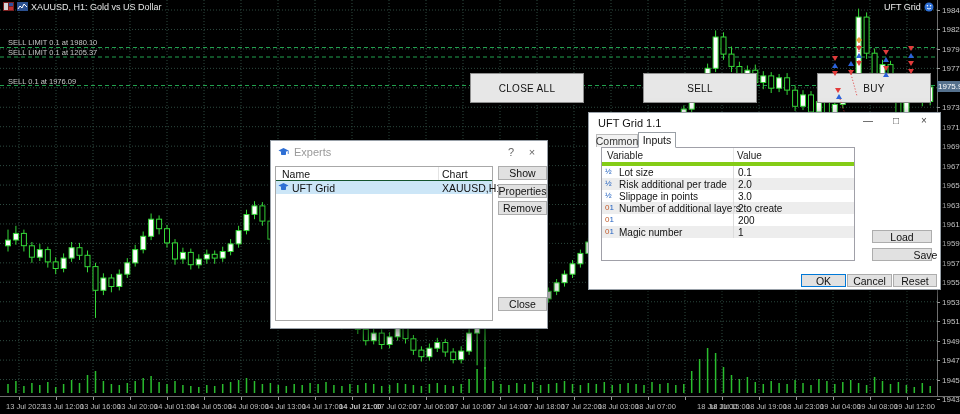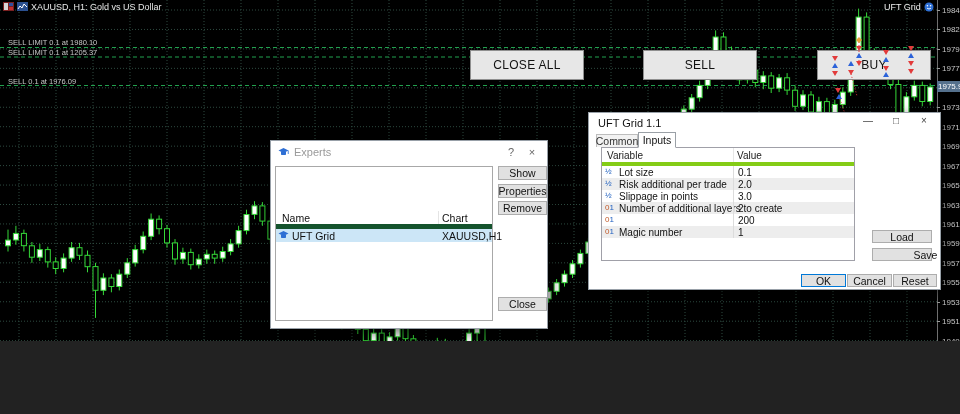--- a/index.html
+++ b/index.html
@@ -1,28 +1,28 @@
 <!DOCTYPE html>
 <html><head>
 <meta charset="utf-8">
 <style>
   html,body{margin:0;padding:0;background:#222;}
-  .stage{position:relative;width:960px;height:341px;background:#000;overflow:hidden;
+  .stage{position:relative;width:960px;height:414px;background:#000;overflow:hidden;
          font-family:"Liberation Sans",sans-serif;-webkit-font-smoothing:none;}
   svg{display:block;}
   
   .chart-header{position:absolute;left:3px;top:1px;height:11px;display:flex;align-items:center;gap:3px;
                 color:#e8e8e8;font-size:9px;z-index:6;}
   .ea-area{position:absolute;left:884px;top:1px;height:11px;display:flex;align-items:center;gap:3px;
            color:#f0f0f0;font-size:9px;z-index:6;}
   
   .trade-label{position:absolute;left:8px;font-size:7.5px;color:#c9c9c9;z-index:2;white-space:nowrap;}
   
-  .chart-btn{position:absolute;top:50px;height:30px;background:#e7e7e7;border:1px solid #8f8f8f;
-             color:#111;font-size:12px;display:flex;align-items:center;justify-content:center;
+  .chart-btn{position:absolute;top:73px;height:30px;background:#e7e7e7;border:1px solid #8f8f8f;
+             color:#111;font-size:10px;display:flex;align-items:center;justify-content:center;
              z-index:3;box-sizing:border-box;letter-spacing:.3px;}
   #btn-closeall{left:470px;width:114px;}
   #btn-sell{left:643px;width:114px;}
   #btn-buy{left:817px;width:114px;}
   #markers-layer{position:absolute;left:0;top:0;z-index:4;pointer-events:none;}
   #chart-layer{position:absolute;left:0;top:0;z-index:1;}
   
   .axis-vline{position:absolute;left:937px;top:0;width:1px;height:396px;background:#6f6f6f;z-index:5;}
   .price-axis{position:absolute;left:937px;top:0;width:23px;height:396px;z-index:5;font-size:8px;color:#c4c4c4;}
   .p-tick{position:absolute;left:0;width:3px;height:1px;background:#9a9a9a;}
@@ -39,21 +39,21 @@
   .w-btn{background:#e1e1e1;border:1px solid #adadad;color:#111;display:flex;align-items:center;
          justify-content:center;font-size:10.5px;box-sizing:border-box;position:absolute;}
   
   #dlg-experts{left:270px;top:140px;width:278px;height:189px;}
   .exp-title{position:absolute;left:0;top:0;right:0;height:22px;display:flex;align-items:center;
              padding:0 7px;color:#9a9a9a;font-size:11px;gap:5px;}
   .exp-title .tbtn{margin-left:auto;color:#666;font-size:11px;width:16px;text-align:center;}
   .exp-title .tbtn + .tbtn{margin-left:0;}
   .exp-list{position:absolute;left:4px;top:25px;width:218px;height:155px;border:1px solid #a8a8a8;
             background:#fff;box-sizing:border-box;font-size:10.5px;}
-  .exp-head{position:relative;height:13px;border-bottom:5px solid #14532d;margin-top:44px;}
+  .exp-head{position:relative;height:13px;border-bottom:1px solid #14532d;}
   .exp-head span{position:absolute;top:1px;}
   .exp-col-div{position:absolute;left:162px;top:0;width:1px;height:13px;background:#e4e4e4;}
   .exp-row{position:relative;height:13px;background:#cce6f7;display:flex;align-items:center;}
   .exp-row .nm{position:absolute;left:16px;top:1px;}
   .exp-row .ch{position:absolute;left:166px;top:1px;}
   .exp-btn{left:227px;width:49px;height:14px;}
   
   #dlg-uft{left:588px;top:112px;width:353px;height:178px;}
   .uft-title{position:absolute;left:0;top:0;right:0;height:20px;display:flex;align-items:center;
              padding-left:9px;font-size:11px;color:#111;}

